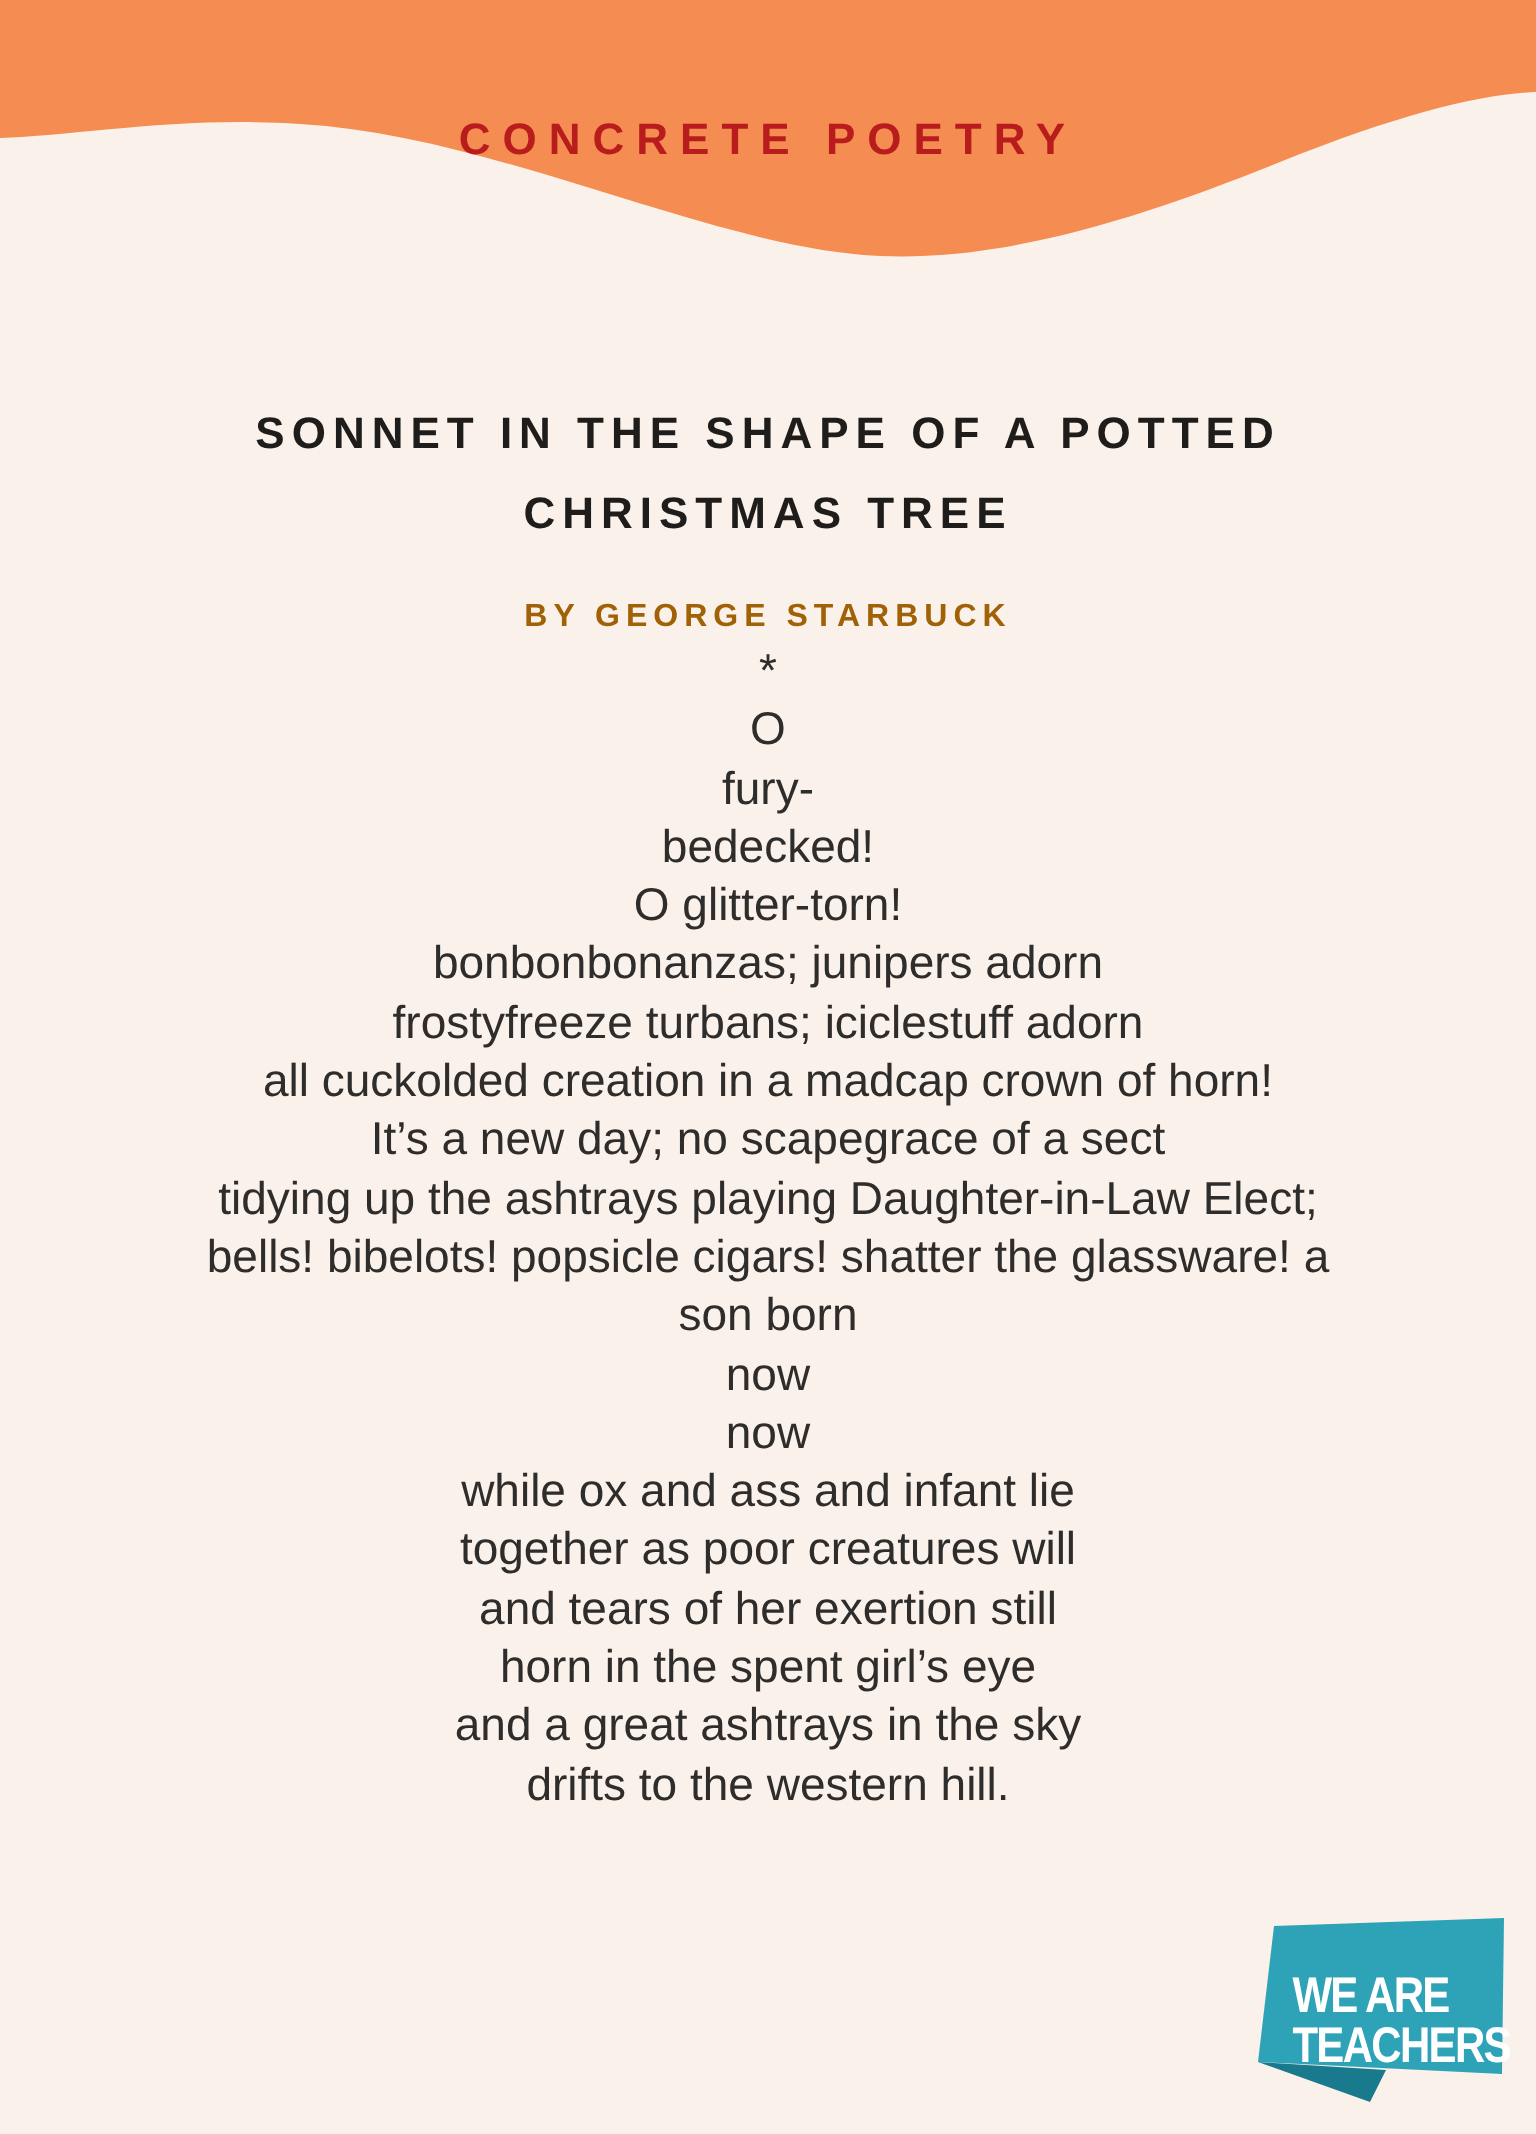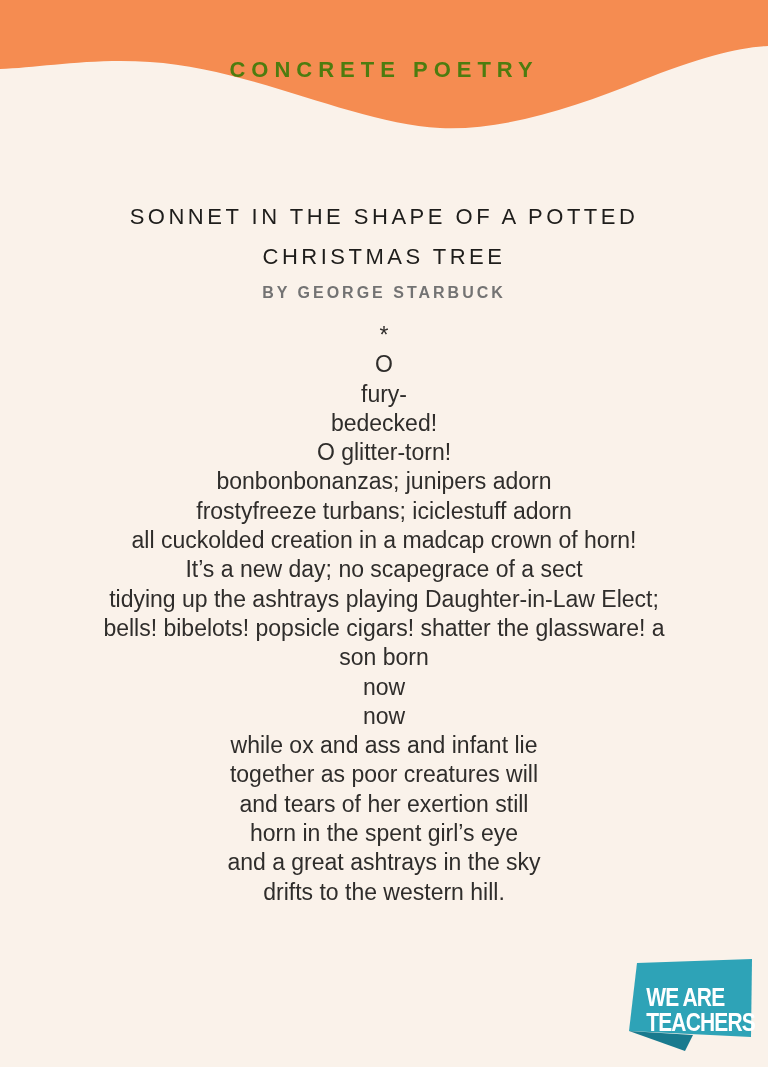--- a/index.html
+++ b/index.html
@@ -7,35 +7,35 @@
     position:relative;
     width:768px;height:1067px;
     background:#FAF2EA;
     overflow:hidden;
     font-family:"Liberation Sans", sans-serif;
   }
   .wave{position:absolute;top:0;left:0;display:block;}
   .header-label{
     position:absolute;top:56px;left:0;width:100%;
     text-align:center;
-    color:#4d7c0f;
+    color:#b91c1c;
     font-size:22px;font-weight:bold;letter-spacing:6px;
     line-height:28px;
   }
   .title-block{
     position:absolute;top:197px;left:0;width:100%;
     text-align:center;color:#1E1D1B;
   }
   .title-line{
-    font-size:22px;font-weight:normal;letter-spacing:3.5px;
+    font-size:22px;font-weight:bold;letter-spacing:3.5px;
     line-height:40px;
   }
   .byline{
     font-size:16px;font-weight:bold;letter-spacing:3px;
-    margin-top:7px;color:#737373;
+    margin-top:23px;color:#a16207;
   }
   .poem{
     position:absolute;top:321px;left:0;width:100%;
     text-align:center;
     font-size:23px;line-height:29.3px;
     color:#2F2D2B;
   }
   .poem-line{white-space:nowrap;}
   .logo{position:absolute;left:621px;top:955px;display:block;}
 </style>

